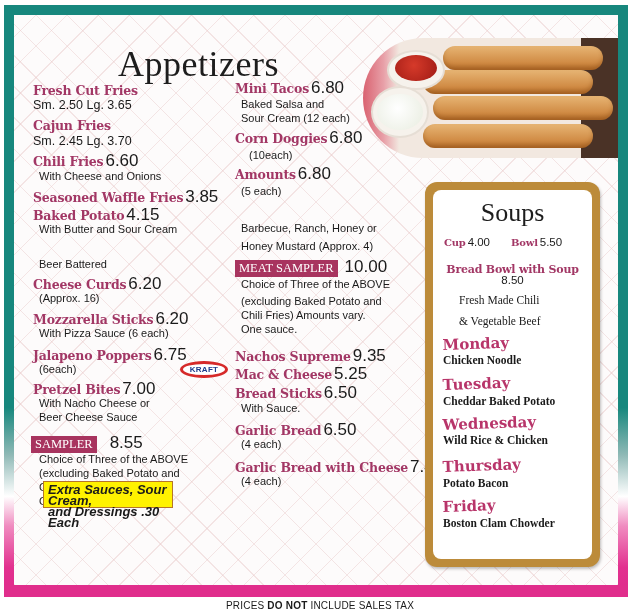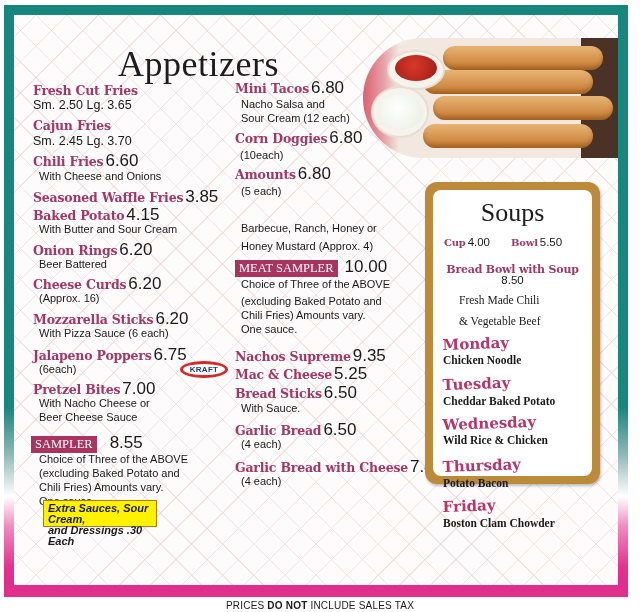--- a/index.html
+++ b/index.html
@@ -41,34 +41,34 @@
 
   .item { position: absolute; white-space: nowrap; }
   .name { font-family: "DejaVu Serif", serif; font-weight: bold; color: #a23765; font-size: 12.5px; letter-spacing: -0.2px; }
   .price { font-size: 17px; color: #1a1a1a; margin-left: 2px; }
   .desc { position: absolute; font-size: 11px; color: #1a1a1a; line-height: 14px; white-space: nowrap; }
   .sizes { position: absolute; font-size: 12.5px; color: #1a1a1a; white-space: nowrap; }
 
   .badge { display: inline-block; background: #a8345f; color: #ffffff; font-family: "Liberation Serif", serif; font-size: 12.5px; padding: 1px 4px; line-height: 15px; }
 
   .extra {
-    position: absolute; left: 29px; top: 485px; width: 114px; height: 27px;
+    position: absolute; left: 29px; top: 466px; width: 130px; height: 27px;
     background: #fff200; border: 1px solid #b5762a;
-    font-size: 11px; font-weight: bold; font-style: italic; color: #1a1a1a; line-height: 11px; padding: 2px 4px;
+    font-size: 13px; font-weight: bold; font-style: italic; color: #1a1a1a; line-height: 11px; padding: 2px 4px;
   }
 
   .kraft {
     position: absolute; left: 180px; top: 361px; width: 48px; height: 17px;
     border-radius: 50%; background: #ffffff; border: 3px solid #d62a2a;
     display: flex; align-items: center; justify-content: center;
   }
   .kraft span { font-size: 8px; font-weight: bold; color: #1d3b8c; letter-spacing: 0.3px; }
 
   .soups {
-    position: absolute; left: 425px; top: 182px; width: 175px; height: 302px;
+    position: absolute; left: 425px; top: 182px; width: 175px; height: 385px;
     background: #bc8b3a; border-radius: 12px; padding: 8px;
     box-shadow: 1px 2px 3px rgba(0,0,0,0.25);
   }
   .soups-inner { position: relative; width: 100%; height: 100%; background: #ffffff; border-radius: 8px; }
   .soups-title { position: absolute; left: 0; right: 0; top: 8px; text-align: center; font-family: "Liberation Serif", serif; font-size: 26px; color: #1d1d1d; }
   .s-line { position: absolute; white-space: nowrap; }
   .s-line .name { font-size: 10px; }
   .s-line .price { font-size: 11.5px; }
   .s-center { position: absolute; left: 0; right: 0; text-align: center; white-space: nowrap; }
   .s-serif { font-family: "Liberation Serif", serif; font-size: 11.5px; color: #1a1a1a; }
@@ -120,23 +120,20 @@
 
   <div class="item" style="left:19px; top:172px;">
     <span class="name">Seasoned Waffle Fries</span><span class="price">3.85</span>
   </div>
 
   <div class="item" style="left:19px; top:190px;">
     <span class="name">Baked Potato</span><span class="price">4.15</span>
   </div>
   <div class="desc" style="left:25px; top:207px;">With Butter and Sour Cream</div>
 
-  <div class="item" style="left:19px; top:225px;">
-    <span class="name">Onion Rings</span><span class="price">6.20</span>
-  </div>
   <div class="desc" style="left:25px; top:242px;">Beer Battered</div>
 
   <div class="item" style="left:19px; top:259px;">
     <span class="name">Cheese Curds</span><span class="price">6.20</span>
   </div>
   <div class="desc" style="left:25px; top:276px;">(Approx. 16)</div>
 
   <div class="item" style="left:19px; top:294px;">
     <span class="name">Mozzarella Sticks</span><span class="price">6.20</span>
   </div>
@@ -162,27 +159,27 @@
   <div class="desc" style="left:25px; top:479px;">One sauce.</div>
 
   <div class="extra">
     <div>Extra Sauces, Sour Cream,</div>
     <div>and Dressings .30 Each</div>
   </div>
 
   <div class="item" style="left:221px; top:63px;">
     <span class="name">Mini Tacos</span><span class="price">6.80</span>
   </div>
-  <div class="desc" style="left:227px; top:82px;">Nacho Salsa and</div>
+  <div class="desc" style="left:227px; top:82px;">Baked Salsa and</div>
   <div class="desc" style="left:227px; top:96px;">Sour Cream (12 each)</div>
 
   <div class="item" style="left:221px; top:113px;">
     <span class="name">Corn Doggies</span><span class="price">6.80</span>
   </div>
-  <div class="desc" style="left:226px; top:133px;">(10each)</div>
+  <div class="desc" style="left:235px; top:133px;">(10each)</div>
 
   <div class="item" style="left:221px; top:149px;">
     <span class="name">Amounts</span><span class="price">6.80</span>
   </div>
   <div class="desc" style="left:227px; top:169px;">(5 each)</div>
 
   <div class="desc" style="left:227px; top:206px;">Barbecue, Ranch, Honey or</div>
   <div class="desc" style="left:227px; top:224px;">Honey Mustard (Approx. 4)</div>
 
   <div class="item" style="left:221px; top:242px;">

